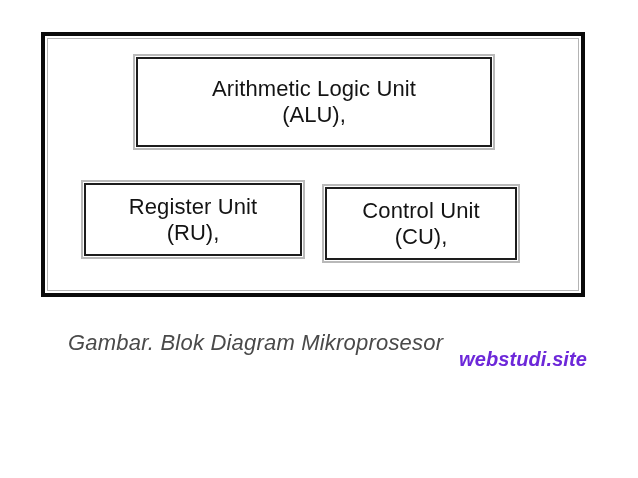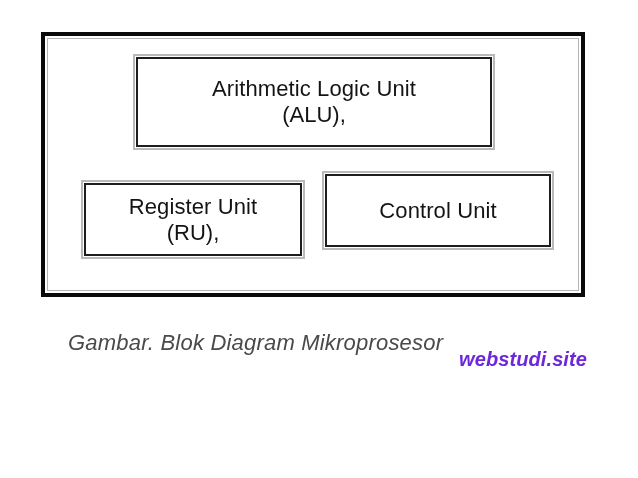--- a/index.html
+++ b/index.html
@@ -67,22 +67,22 @@
     height: 96px;
   }
   #ru-box {
     left: 33px;
     top: 141px;
     width: 224px;
     height: 79px;
   }
   #cu-box {
     left: 274px;
-    top: 132px;
-    width: 232px;
+    top: 145px;
+    width: 198px;
     height: 79px;
   }
 
   
   .unit-line-1 {
     font-size: 22px;
     font-weight: 400;
     letter-spacing: 0.1px;
     white-space: nowrap;
   }
@@ -138,20 +138,21 @@
     <div class="unit-box" id="ru-box">
       <div class="unit-box-inner">
         <span class="unit-line-1">Register Unit</span>
         <span class="unit-line-2"><span>(</span><span class="abbr">RU</span><span>),</span></span>
       </div>
     </div>
 
     <div class="unit-box" id="cu-box">
       <div class="unit-box-inner">
         <span class="unit-line-1">Control Unit</span>
+        <span class="unit-line-2"><span>(</span><span class="abbr">CU</span><span>),</span></span>
       </div>
     </div>
 
   </div>
 </div>
 
 <div id="caption">Gambar. Blok Diagram Mikroprosesor</div>
 
 <div id="watermark">webstudi.site</div>
 

